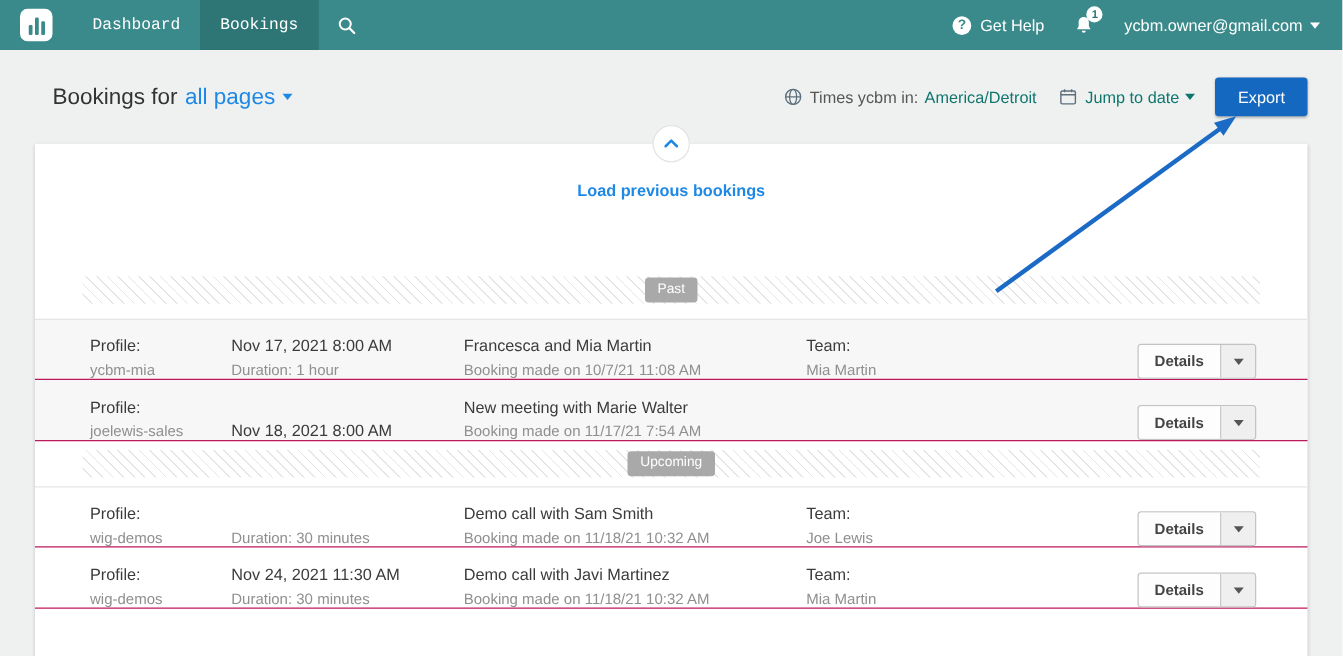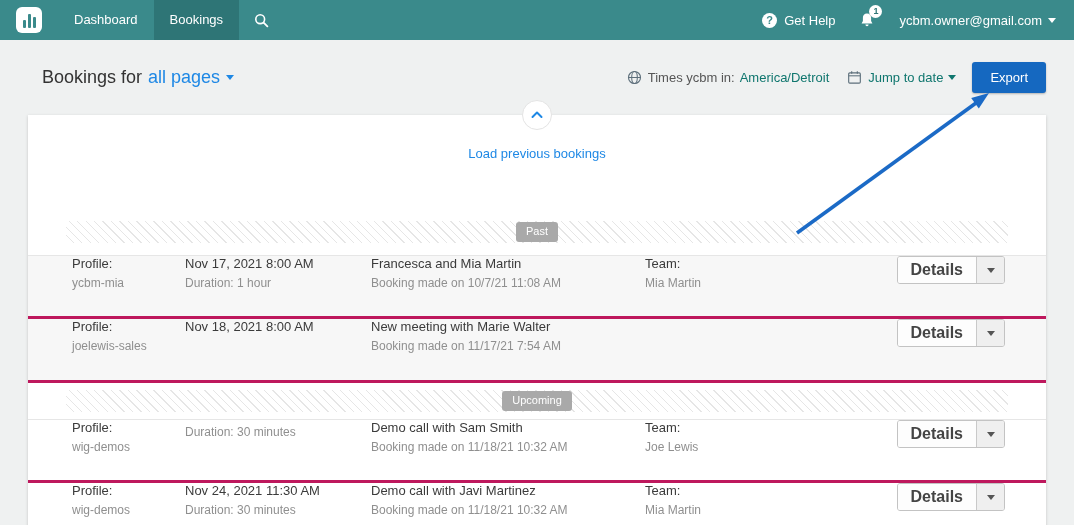--- a/index.html
+++ b/index.html
@@ -9,21 +9,21 @@
     background:#eff1f1;
     position:relative;
     color:#3b3b3b;
   }
   
   .navbar {
     height:40px; background:#3a8a8b;
     display:flex; align-items:center; justify-content:space-between;
     padding:0 18px 0 16px;
   }
-  .nav-left { display:flex; align-items:center; height:100%; }
+  .nav-left { display:flex; align-items:center; height:100%;font-family:Liberation Mono, monospace; }
   .logo {
     width:26px; height:26px; background:#fff; border-radius:6px;
     display:flex; align-items:flex-end; justify-content:center; gap:2px;
     padding-bottom:5px; margin-right:16px; cursor:pointer;
   }
   .logo .bar { width:3px; background:#3a8a8b; border-radius:1px; display:block; }
   .logo .b1 { height:8px; } .logo .b2 { height:14px; } .logo .b3 { height:11px; }
   .nav-item {
     color:#fff; font-size:13px; padding:0 16px; height:40px; line-height:40px;
     cursor:pointer; white-space:nowrap;
@@ -68,51 +68,51 @@
   .card {
     margin:0 28px; background:#fff; position:relative;
     box-shadow:0 1px 3px rgba(0,0,0,.18); min-height:420px;
   }
   .scroll-top-bump {
     position:absolute; top:-15px; left:calc(50% - 15px);
     width:30px; height:30px; background:#fff; border:1px solid #e4e4e4; border-radius:50%;
     display:flex; align-items:center; justify-content:center; cursor:pointer;
   }
   .load-prev {
-    padding:29px 0 47px; text-align:center;
+    padding:29px 0 47px; text-align:center;font-weight:bold;
   }
   .load-prev a { color:#1e88e5; font-size:13px; text-decoration:none; cursor:pointer; }
   .hatch-band {
     margin:12px 38px; height:22px; display:flex; align-items:center; justify-content:center;
     background:repeating-linear-gradient(45deg, #ffffff 0 5px, #e6e6e6 5px 6px);
   }
   .hatch-band.mid { margin:7px 38px; }
   .section-badge {
     background:#a9a9a9; color:#fff; font-size:11px; padding:3px 10px; border-radius:3px;
     line-height:1.2;
   }
   .row {
-    display:flex; align-items:flex-start; height:64px; padding-left:44px;
-    border-bottom:3px solid #be185d;
+    display:flex; align-items:flex-end; height:49px; padding-left:44px;
+    border-bottom:1px solid #be185d;
   }
   .row.first { border-top:1px solid #e6e6e6; }
   .row.past { background:#f7f7f7; }
   .col { display:flex; flex-direction:column; justify-content:center; }
   .col .l1 { font-size:13px; color:#3b3b3b; }
   .col .l2 { font-size:12px; color:#8f8f8f; margin-top:5px; }
   .col-profile { width:113px; }
   .col-date { width:186px; }
   .col-title { width:274px; }
   .col-team { flex:1; }
   .details-split {
     display:flex; align-items:stretch; height:28px; margin-right:41px;
     border:1px solid #c3c3c3; border-radius:3px; overflow:hidden; background:#fdfdfd;
   }
   .details-main {
-    font-size:16px; font-weight:bold; color:#444; padding:0 13px;
+    font-size:12px; font-weight:bold; color:#444; padding:0 13px;
     display:flex; align-items:center; cursor:pointer; background:#fdfdfd;
     border:none; font-family:inherit;
   }
   .details-toggle {
     width:28px; border:none; border-left:1px solid #c9c9c9; background:#efefef;
     display:flex; align-items:center; justify-content:center; cursor:pointer; color:#555;
   }
   .annotation-arrow { position:absolute; left:0; top:0; pointer-events:none; }
 </style>
 </head>

